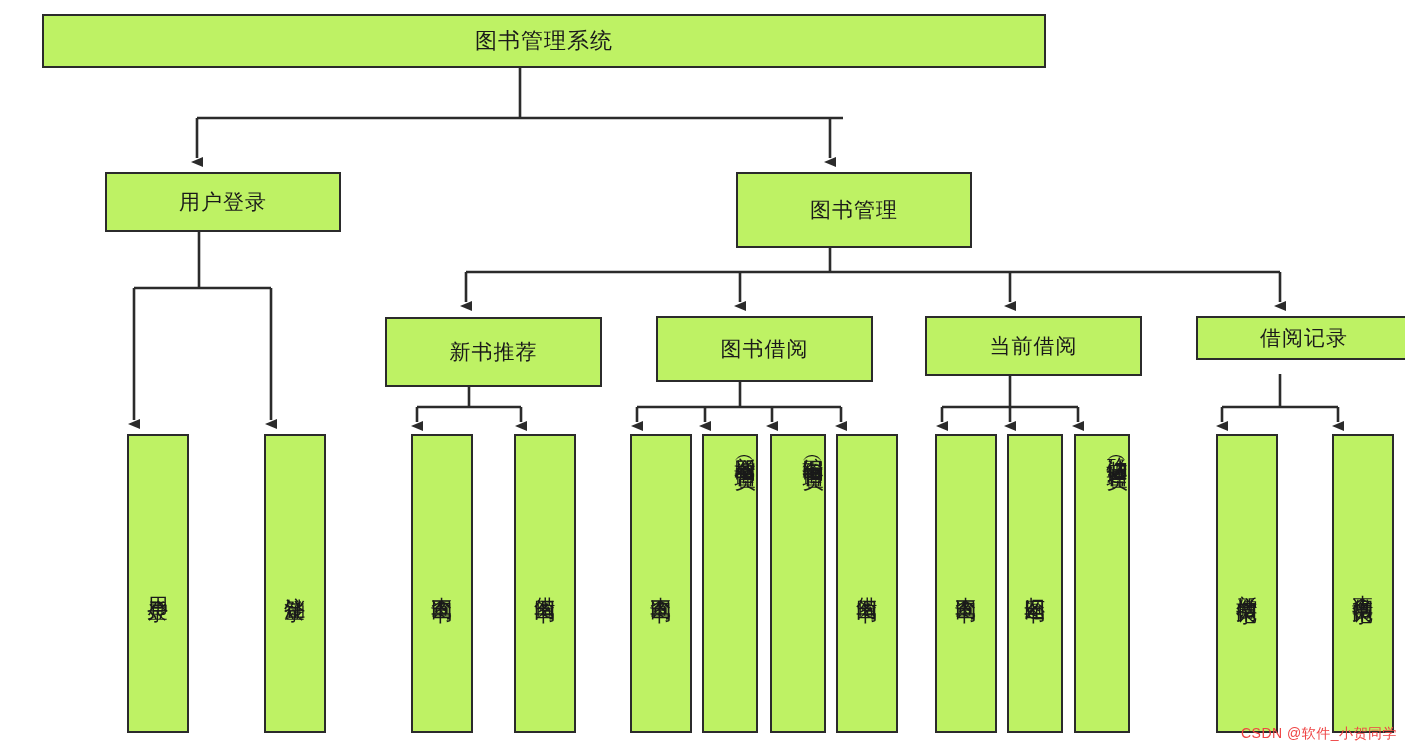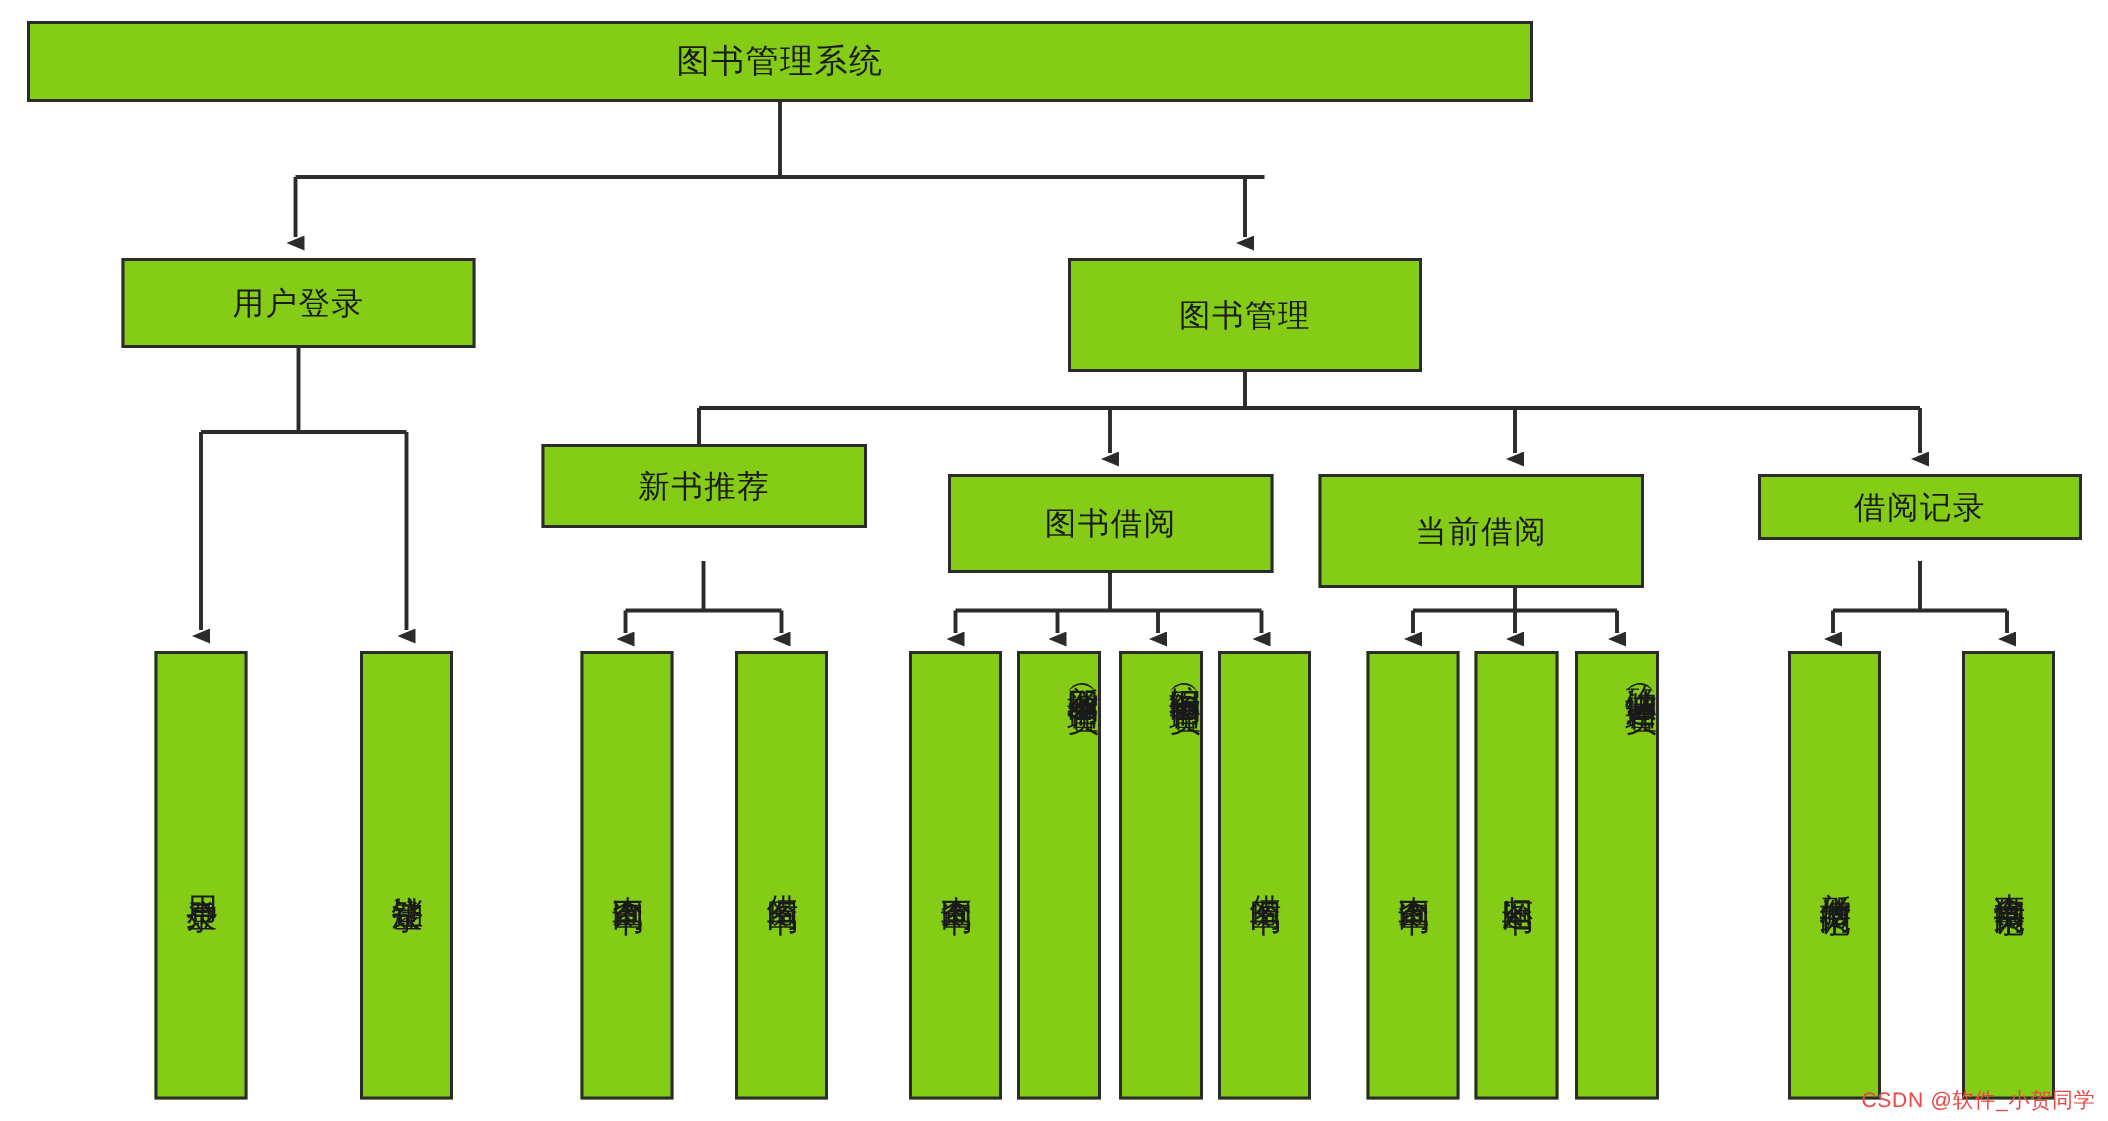--- a/index.html
+++ b/index.html
@@ -8,25 +8,26 @@
     background:#ffffff;
     font-family:"Liberation Sans","DejaVu Sans",sans-serif;
     overflow:hidden;
     position:relative;
   }
   #diagram{position:absolute;left:0;top:0;width:1405px;height:747px;}
   .node{
     position:absolute;
     box-sizing:border-box;
     border:2px solid #2b2b2b;
-    background:#84cc16;
+    background:#bef264;
     display:flex;
     align-items:center;
     justify-content:center;
     color:#1a1a1a;
+    margin-left:24px;
   }
   .node.h{font-size:21px;letter-spacing:1px;}
   .node.v{
     writing-mode:vertical-rl;
     text-orientation:upright;
     font-size:21px;
     letter-spacing:2px;
     padding-top:4px;
     padding-bottom:4px;
     align-items:center;
@@ -105,25 +106,25 @@
       <path d="M1338,407 L1338,422" marker-end="url(#arrow)"></path>
     </g>
   </svg>
 
   <div class="node h" id="root-node" style="left:18px;top:14px;width:1004px;height:54px;">图书管理系统</div>
 
   <div class="node h" style="left:81px;top:172px;width:236px;height:60px;">用户登录</div>
 
   <div class="node h" style="left:712px;top:172px;width:236px;height:76px;">图书管理</div>
 
-  <div class="node h" style="left:361px;top:296px;width:217px;height:56px;">新书推荐</div>
+  <div class="node h" style="left:361px;top:317px;width:217px;height:70px;">新书推荐</div>
 
   <div class="node h" style="left:632px;top:316px;width:217px;height:66px;">图书借阅</div>
 
-  <div class="node h" style="left:879px;top:316px;width:217px;height:76px;">当前借阅</div>
+  <div class="node h" style="left:901px;top:316px;width:217px;height:60px;">当前借阅</div>
 
   <div class="node h" style="left:1172px;top:316px;width:216px;height:44px;">借阅记录</div>
 
   <div class="node v" style="left:103px;top:434px;width:62px;height:299px;">
     <span class="vtxt">用户登录</span>
   </div>
 
   <div class="node v" style="left:240px;top:434px;width:62px;height:299px;">
     <span class="vtxt">注销登录</span>
   </div>

